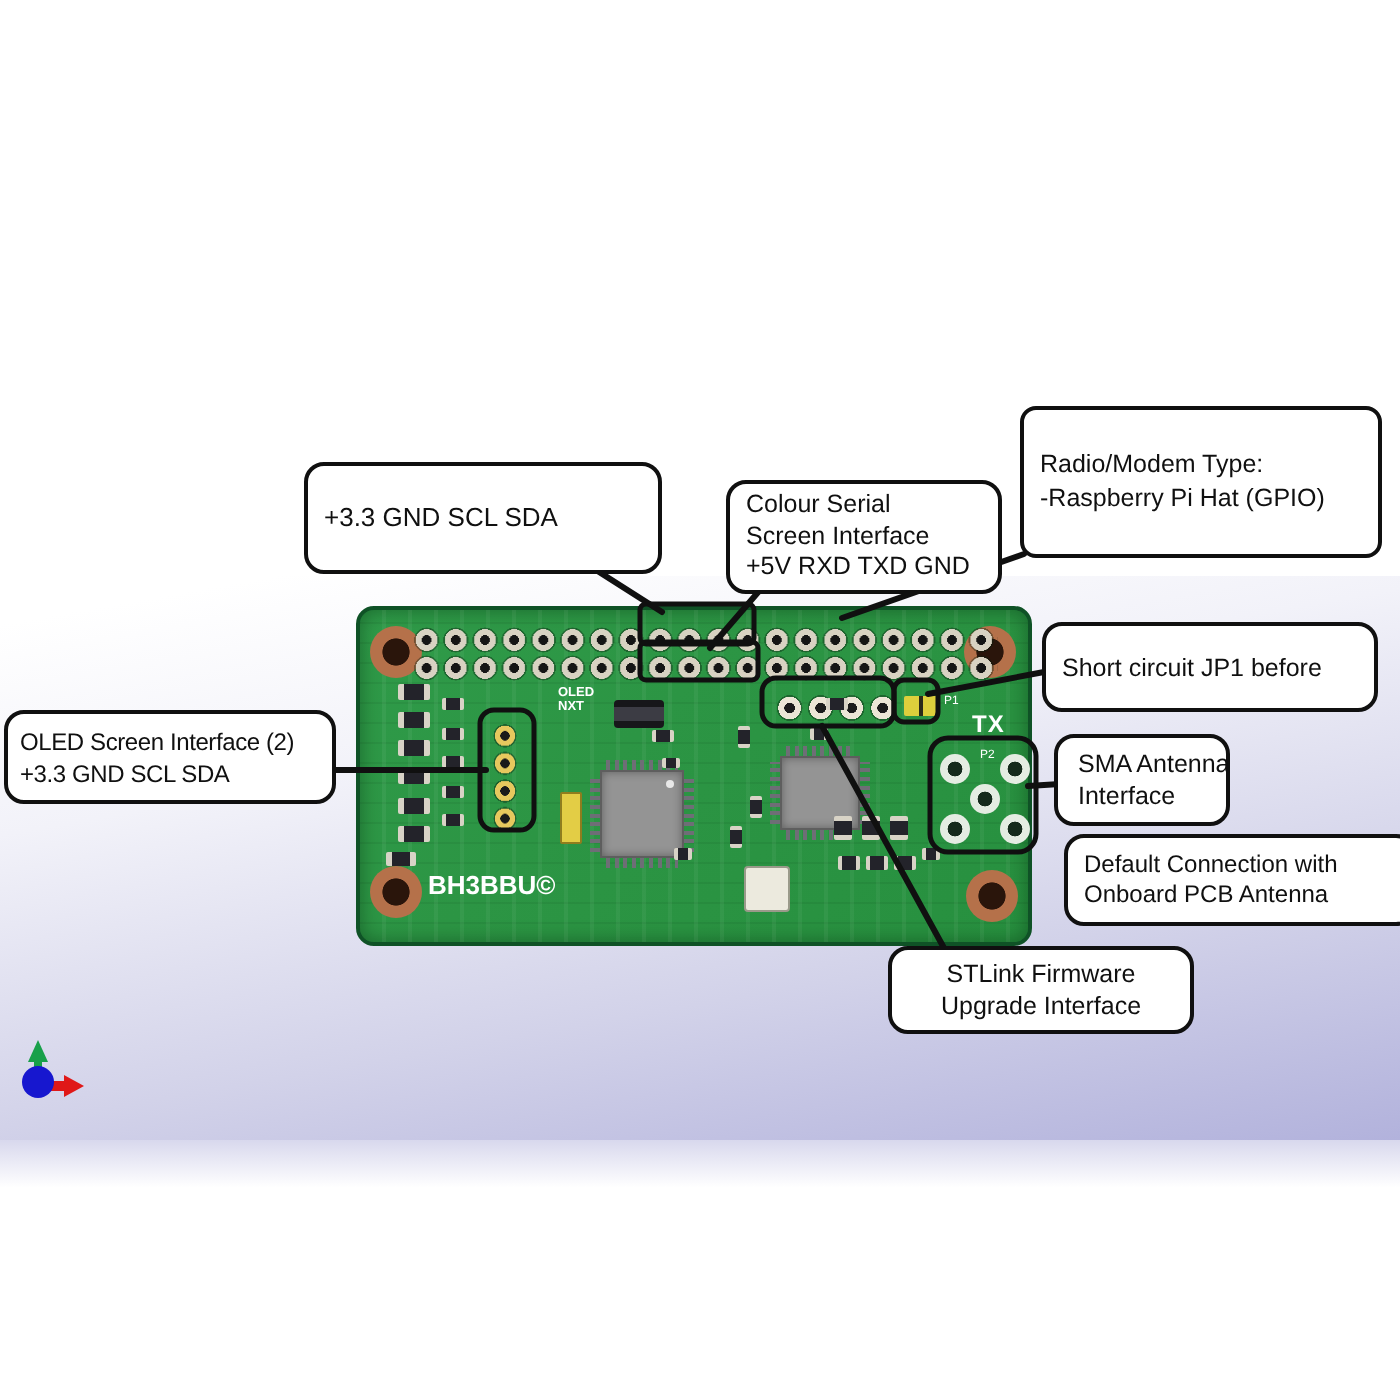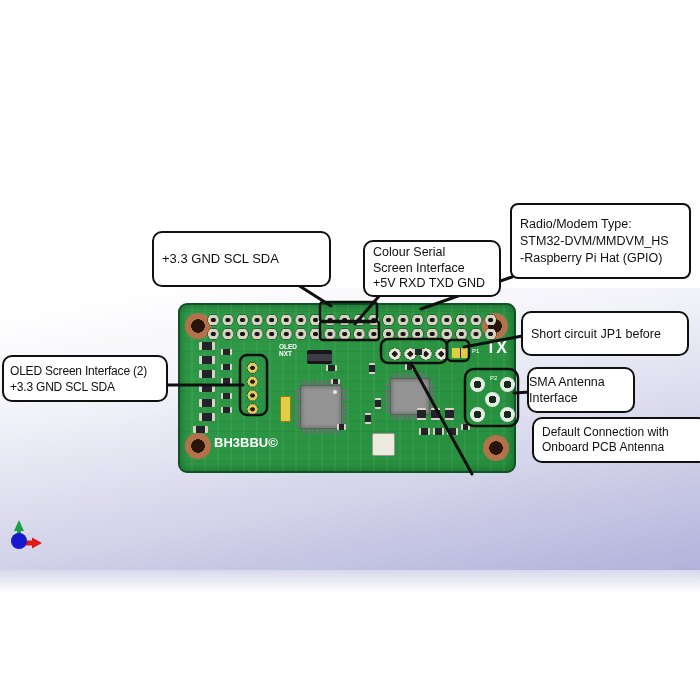--- a/index.html
+++ b/index.html
@@ -119,21 +119,21 @@
     <div class="smd" style="left:225px;top:59px;width:9px;height:6px"></div>
     <div class="smd" style="left:233px;top:44px;width:11px;height:6px"></div>
     <div class="smdv" style="left:237px;top:103px;width:9px;height:12px"></div>
     <div class="smdv" style="left:251px;top:103px;width:9px;height:12px"></div>
     <div class="smdv" style="left:265px;top:103px;width:9px;height:12px"></div>
     <div class="smd" style="left:239px;top:123px;width:11px;height:7px"></div>
     <div class="smd" style="left:253px;top:123px;width:11px;height:7px"></div>
     <div class="smd" style="left:267px;top:123px;width:11px;height:7px"></div>
     <div class="smd" style="left:281px;top:119px;width:9px;height:6px"></div>
 
-    <div class="sk" style="left:306px;top:34px;font-size:16px;letter-spacing:.5px">TX</div>
+    <div class="sk" style="left:306px;top:50px;font-size:12px;letter-spacing:.5px">TX</div>
     <div class="sk" style="left:34px;top:130px;font-size:13px">BH3BBU©</div>
     <div class="sk" style="left:99px;top:38px;font-size:6.5px;line-height:7px">OLED
 NXT</div>
     <div class="sk" style="left:292px;top:43px;font-size:6px;font-weight:normal">P1</div>
     <div class="sk" style="left:310px;top:70px;font-size:6px;font-weight:normal">P2</div>
   </div>
 
   <svg class="anno" width="700" height="700" viewBox="0 0 700 700">
     <g stroke="#101010" stroke-width="3" stroke-linecap="round">
       <line x1="298" y1="285" x2="331" y2="306"></line>
@@ -159,43 +159,46 @@
   </div>
 
   <div class="callout" style="left:363px;top:240px;width:138px;height:57px;font-size:12.5px;line-height:15.5px">
     <div>Colour Serial</div>
     <div>Screen Interface</div>
     <div>+5V RXD TXD GND</div>
   </div>
 
   <div class="callout" style="left:510px;top:203px;width:181px;height:76px;font-size:12.5px;line-height:17px;border-radius:8px">
     <div>Radio/Modem Type:</div>
-    <div>STM32-DVM/MMDVM_HS</div>
     <div>-Raspberry Pi Hat (GPIO)</div>
   </div>
 
   <div class="callout" style="left:521px;top:311px;width:168px;height:45px;">
     <div>Short circuit JP1 before</div>
   </div>
 
-  <div class="callout" style="left:527px;top:367px;width:108px;height:46px;padding-left:0">
+  <div class="callout" style="left:527px;top:367px;width:88px;height:46px;padding-left:10px">
     <div>SMA Antenna</div>
     <div>Interface</div>
   </div>
 
   <div class="callout" style="left:532px;top:417px;width:176px;height:46px;font-size:12px;line-height:15.5px">
     <div>Default Connection with</div>
     <div>Onboard PCB Antenna</div>
   </div>
 
   <div class="callout" style="left:2px;top:355px;width:166px;height:47px;font-size:12px;line-height:16px;padding-left:6px;letter-spacing:-0.2px">
     <div>OLED Screen Interface (2)</div>
     <div>+3.3 GND SCL SDA</div>
   </div>
 
+  <div class="callout" style="left:444px;top:473px;width:153px;height:44px;align-items:center;text-align:center">
+    <div>STLink Firmware</div>
+    <div>Upgrade Interface</div>
+  </div>
 
   <svg class="gizmo" width="48" height="44" viewBox="0 0 48 44">
     <line x1="13" y1="30" x2="13" y2="20" stroke="#18a04a" stroke-width="4"></line>
     <polygon points="13,10 8,21 18,21" fill="#18a04a"></polygon>
     <line x1="15" y1="33" x2="27" y2="33" stroke="#e01818" stroke-width="5"></line>
     <polygon points="36,33 26,27.5 26,38.5" fill="#e01818"></polygon>
     <circle cx="13" cy="31" r="8" fill="#1717cf"></circle>
   </svg>
 
 </div>

